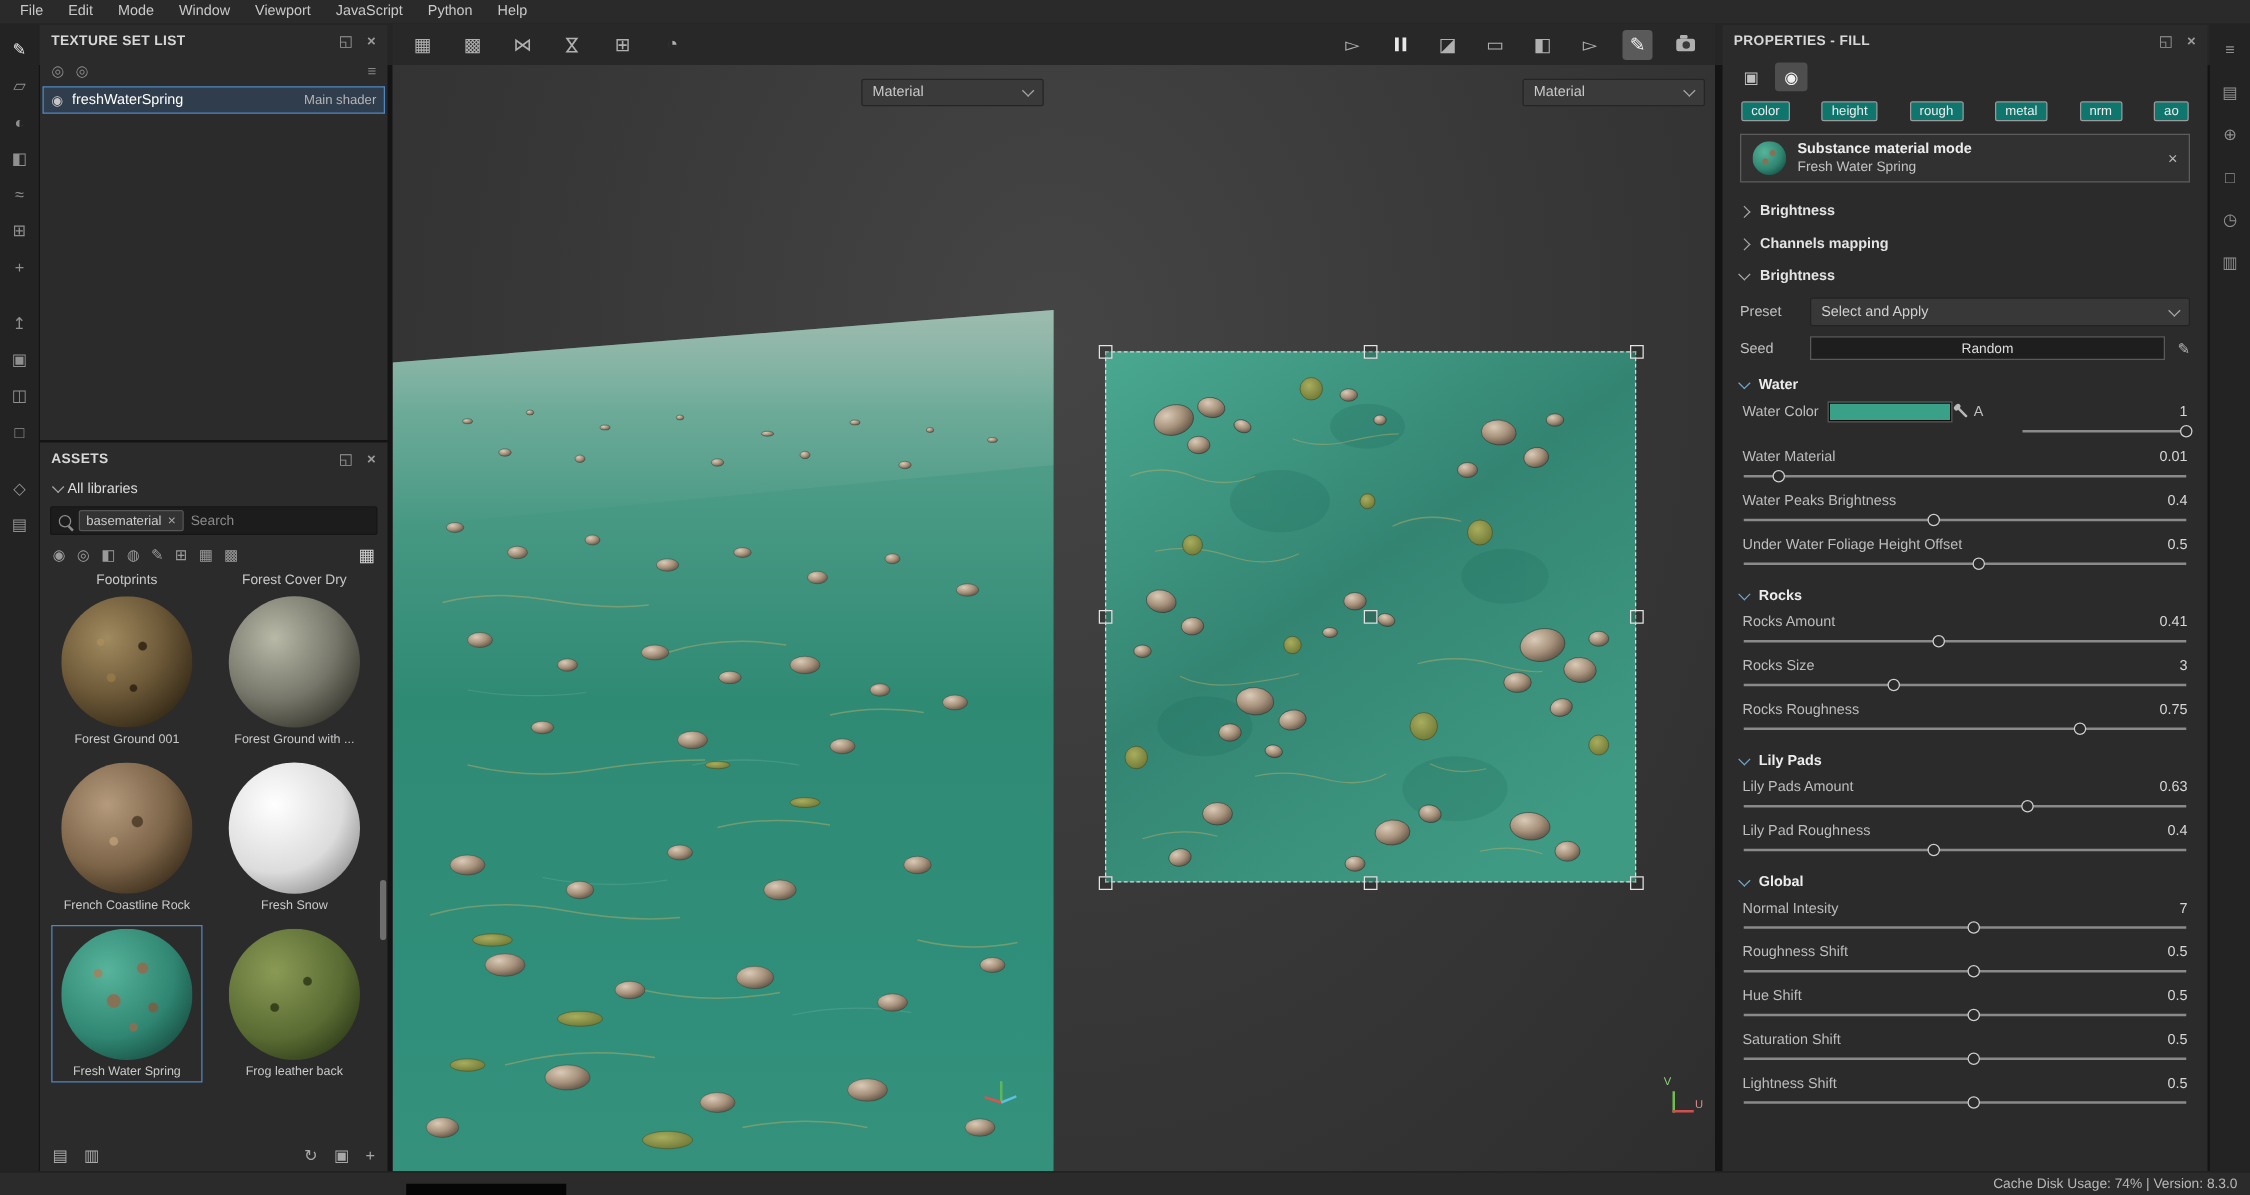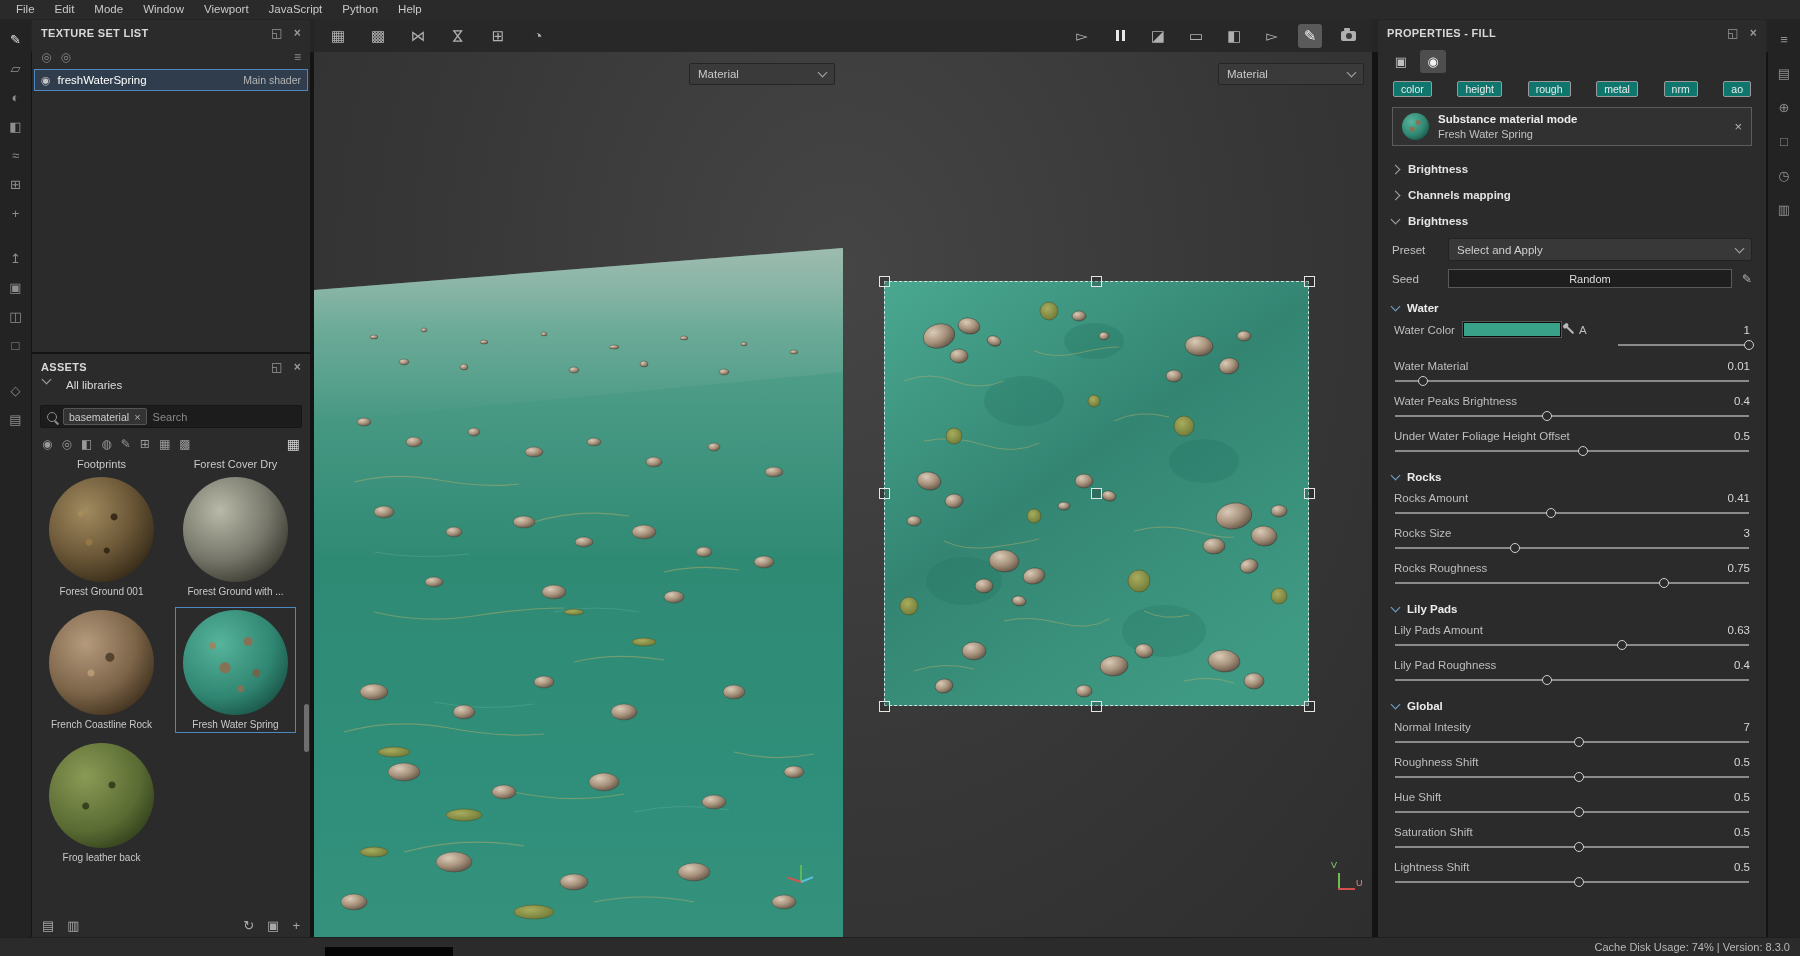--- a/index.html
+++ b/index.html
@@ -45,21 +45,21 @@
   #texture-panel{left:32px;top:20px;width:278px;height:332px;}
   .tsl-toolbar{height:23px;display:flex;align-items:center;gap:9px;padding:0 9px;color:#8a8a8a;font-size:12px;}
   .tsl-row{margin:1px 2px;height:20px;border:1px solid #4f87c0;background:rgba(58,94,138,.35);
            display:flex;align-items:center;padding:0 6px;gap:7px;}
   .tsl-eye{color:#c5c5c5;font-size:11px;}
   .tsl-name{color:#fff;font-size:11.5px;}
   .tsl-shader{margin-left:auto;color:#b5b5b5;font-size:10.5px;}
 
   
   #assets-panel{left:32px;top:354px;width:278px;height:584px;display:flex;flex-direction:column;}
-  .lib-row{height:23px;display:flex;align-items:flex-start;gap:16px;padding:0 11px;color:#dcdcdc;font-size:11.5px;}
+  .lib-row{height:23px;display:flex;align-items:center;gap:4px;padding:0 11px;color:#dcdcdc;font-size:11.5px;}
   .search-row{margin:3px 8px 4px;height:21px;background:#1c1c1c;border:1px solid #161616;border-radius:2px;
               display:flex;align-items:center;gap:6px;padding:0 6px;}
   .mag{width:8px;height:8px;border:1.5px solid #8c8c8c;border-radius:50%;position:relative;flex:none;}
   .mag:after{content:"";position:absolute;left:7px;top:7px;width:5px;height:1.5px;background:#8c8c8c;transform:rotate(45deg);transform-origin:left;}
   .tag-chip{display:flex;align-items:center;gap:5px;background:#333;border:1px solid #555;border-radius:2px;
             color:#ccc;font-size:10.5px;padding:0 5px;height:15px;}
   .tag-x{color:#aaa;font-size:11px;}
   .search-ph{color:#888;font-size:11px;}
   .filter-row{height:24px;display:flex;align-items:center;gap:9px;padding:0 10px;color:#9a9a9a;font-size:12px;}
   .filter-row .grid-big{margin-left:auto;color:#d2d2d2;font-size:14px;}
@@ -294,20 +294,24 @@
         <div class="sphere sp-forest-ground"></div>
         <div class="alabel">Forest Ground 001</div>
       </div>
       <div class="acell">
         <div class="sphere sp-forest-cover"></div>
         <div class="alabel">Forest Ground with ...</div>
       </div>
       <div class="acell">
         <div class="sphere sp-coastline"></div>
         <div class="alabel">French Coastline Rock</div>
+      </div>
+      <div class="acell">
+        <div class="sphere sp-snow"></div>
+        <div class="alabel">Fresh Snow</div>
       </div>
       <div class="acell selected">
         <div class="sphere sp-spring"></div>
         <div class="alabel">Fresh Water Spring</div>
       </div>
       <div class="acell">
         <div class="sphere sp-frog"></div>
         <div class="alabel">Frog leather back</div>
       </div>
     </div>

